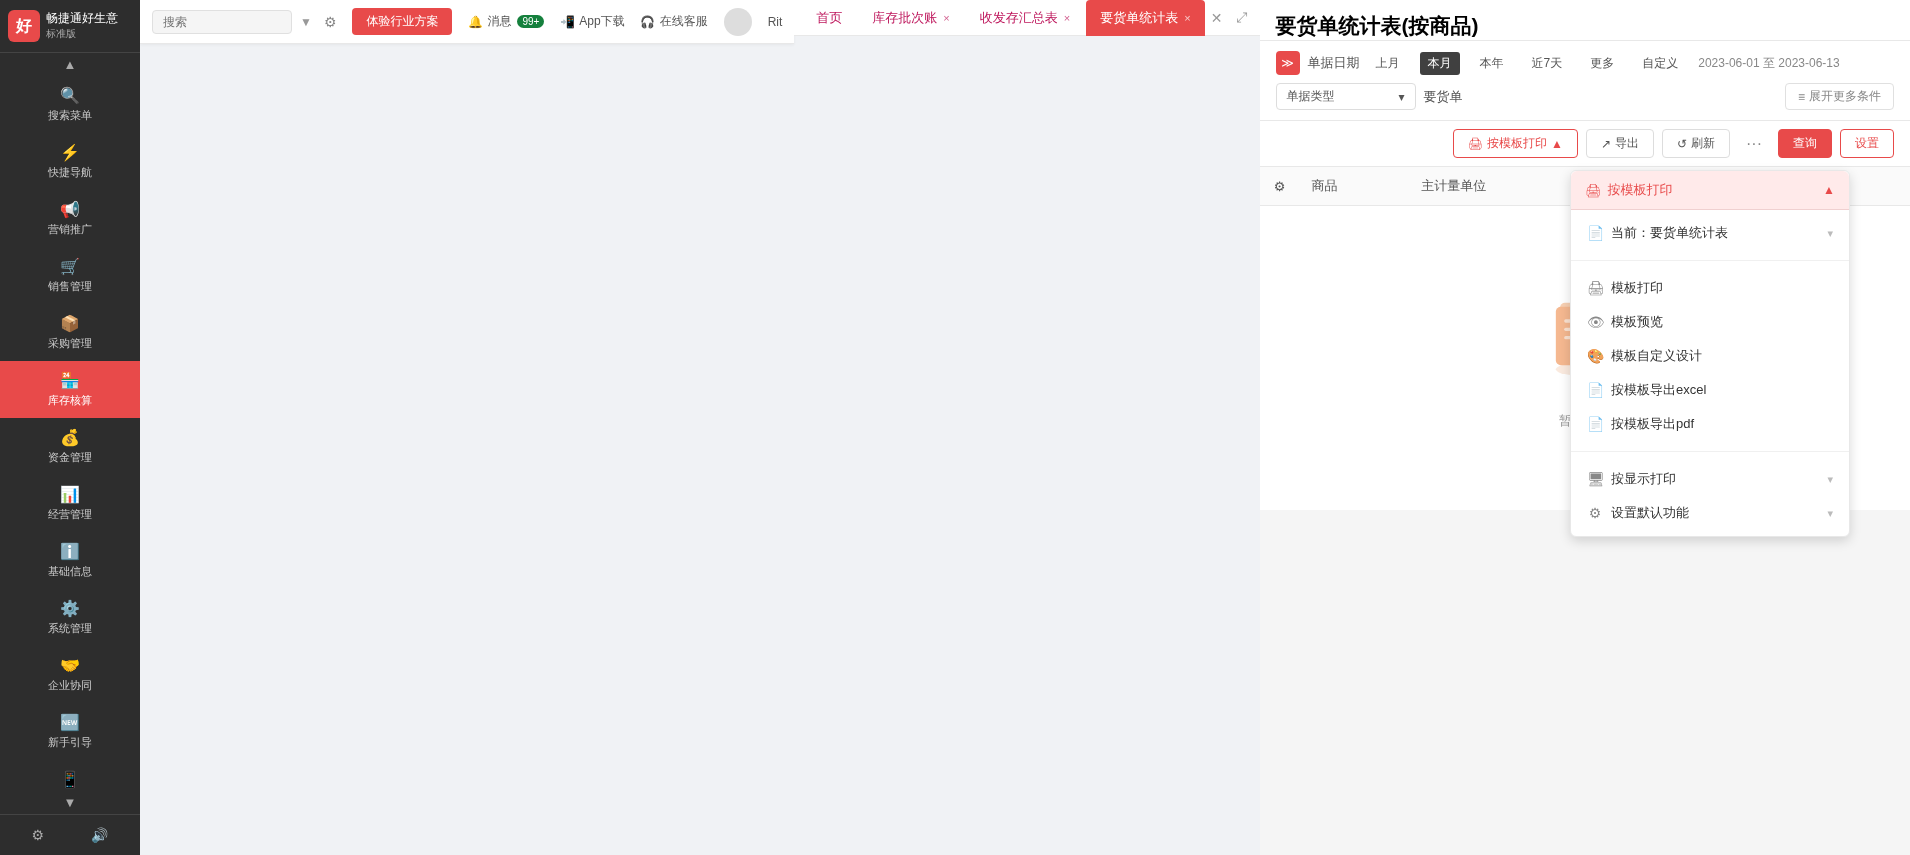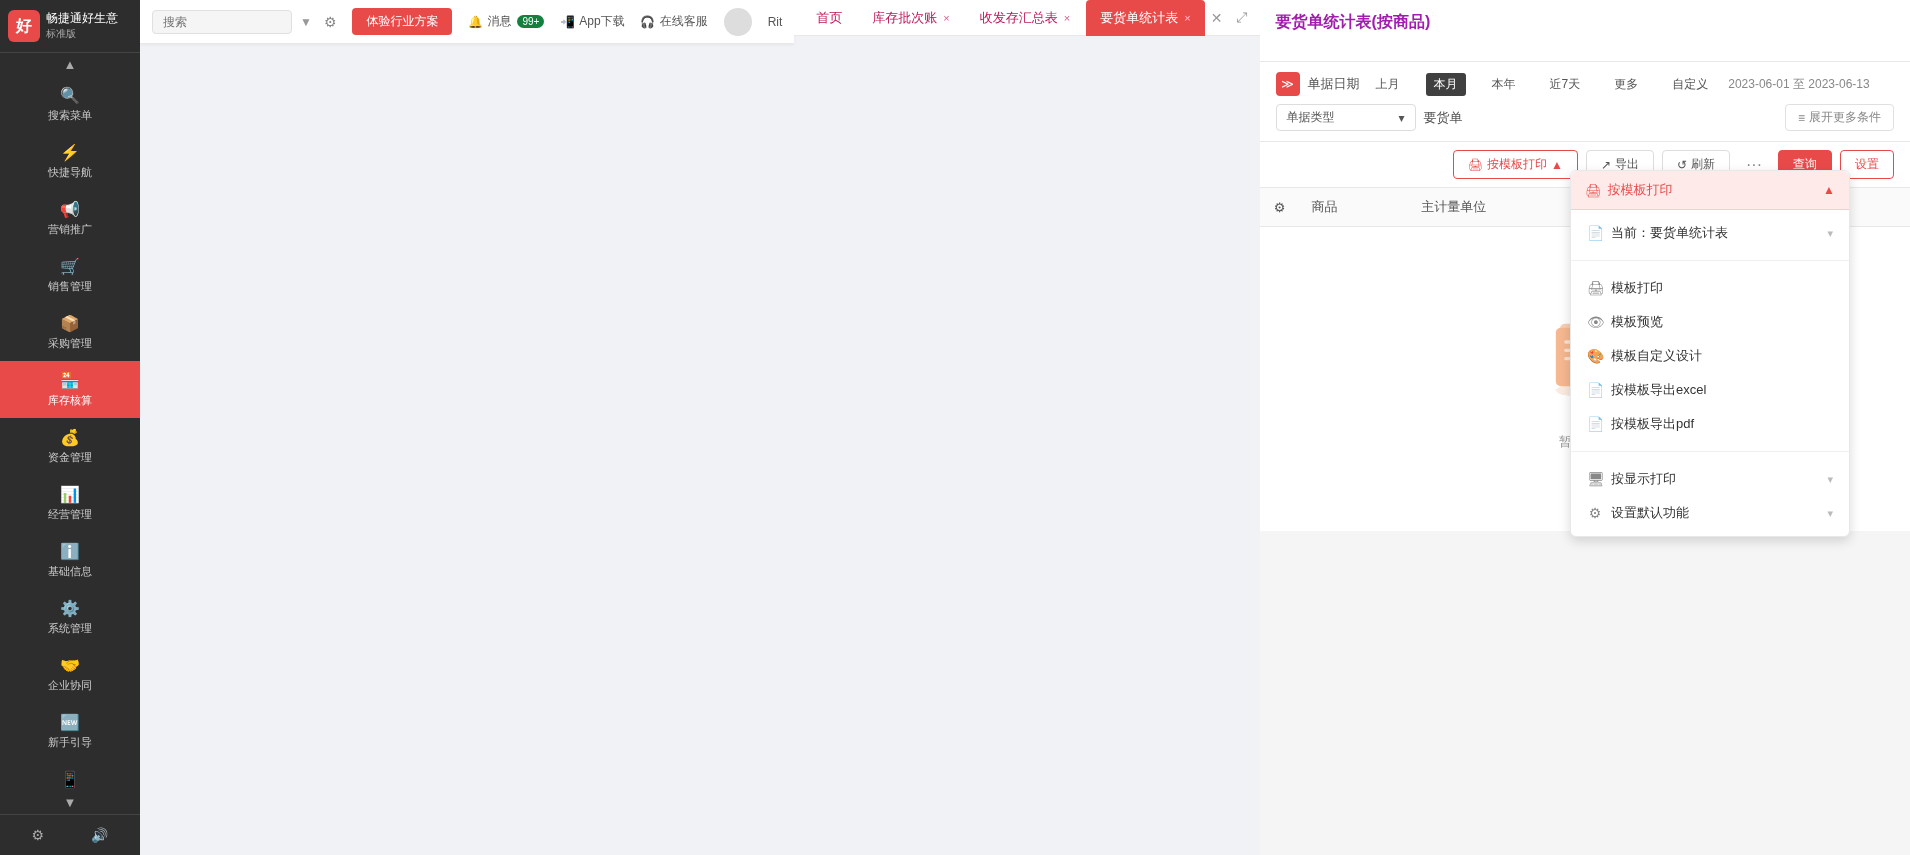--- a/index.html
+++ b/index.html
@@ -195,24 +195,24 @@
       position: relative;
     }
 
     
     .page-header {
       background: #fff;
       padding: 12px 16px 0 16px;
       border-bottom: 1px solid #e8e8e8;
     }
     .page-title {
-      font-size: 16px;
+      font-size: 21px;
       font-weight: 600;
-      color: #a21caf;
-      margin-bottom: 28px;
+      color: #000000;
+      margin-bottom: 0;
     }
 
     
     .filter-bar {
       background: #fff;
       padding: 10px 16px;
       display: flex;
       align-items: center;
       gap: 8px;
       flex-wrap: wrap;
@@ -232,21 +232,21 @@
       justify-content: center;
     }
     .filter-label {
       font-size: 13px;
       color: #555;
       white-space: nowrap;
     }
     .date-options {
       display: flex;
       align-items: center;
-      gap: 18px;
+      gap: 12px;
     }
     .date-opt {
       padding: 3px 8px;
       font-size: 12px;
       border-radius: 3px;
       cursor: pointer;
       color: #555;
     }
     .date-opt.active {
       background: #404040;

